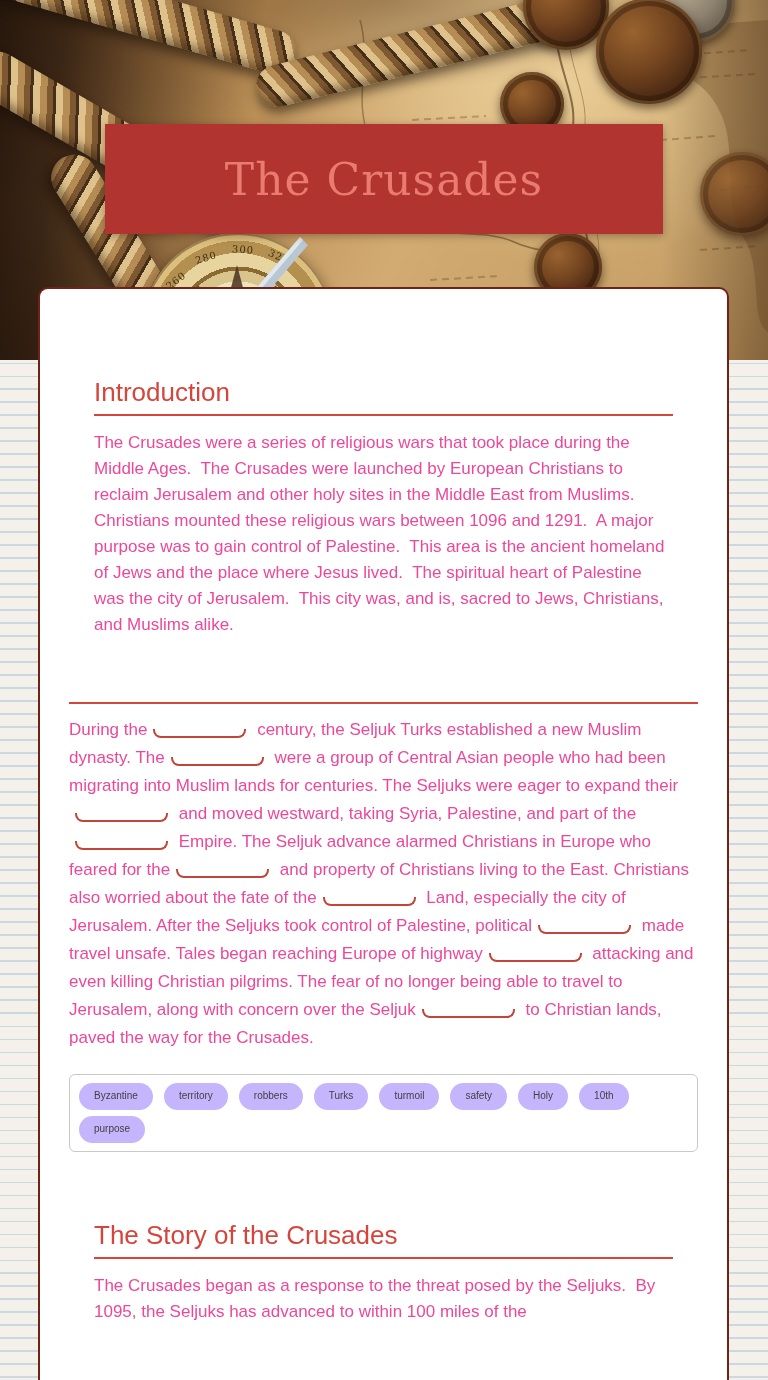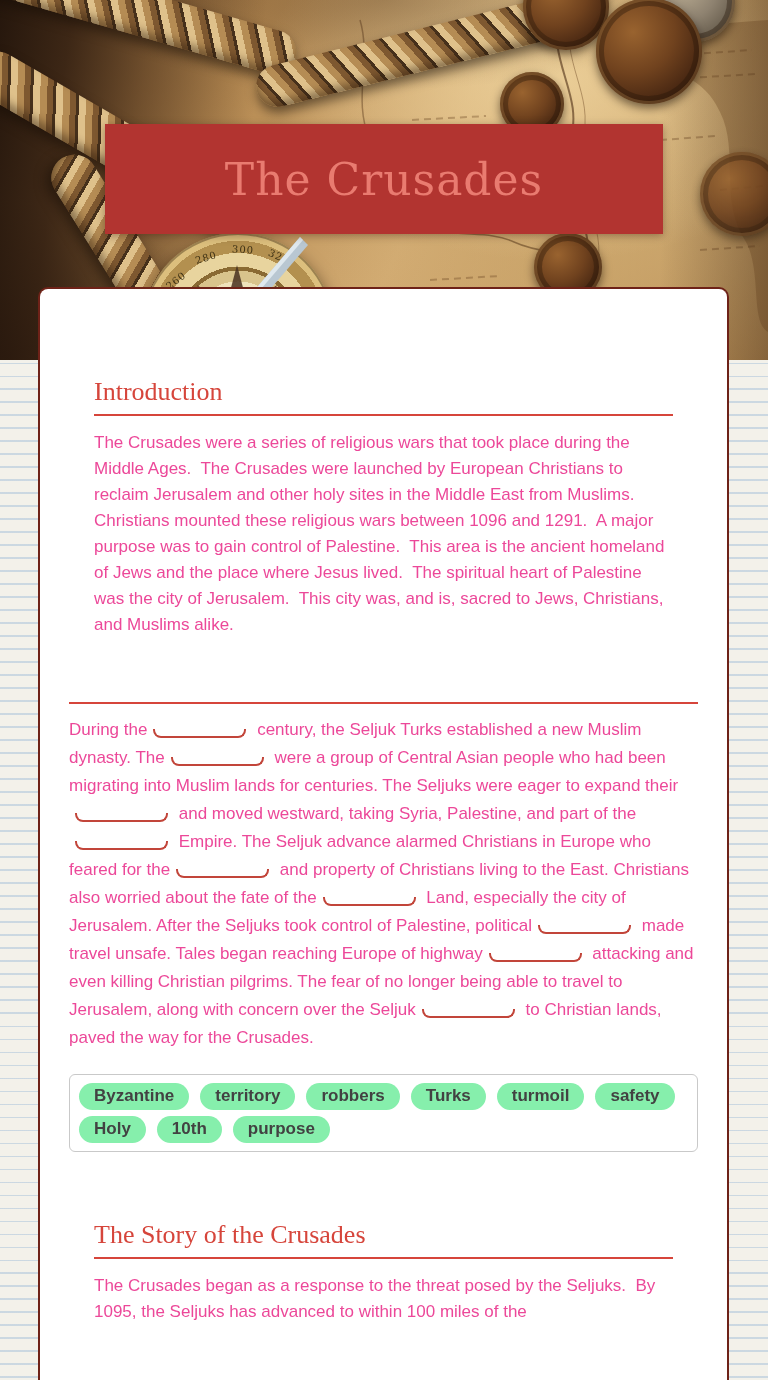--- a/index.html
+++ b/index.html
@@ -80,21 +80,21 @@
     font-size:44px; color:#e97b70; letter-spacing:1px; white-space:nowrap;
   }
 
   
   .card {
     position:absolute; left:38px; top:287px; width:691px; height:1096px;
     background:#ffffff; border:2px solid #6e2218; border-bottom:none;
     border-radius:10px 10px 0 0; padding-top:86px; overflow:hidden;
   }
   .sec h2 {
-    margin:0; font-family:Liberation Serif, serif; font-weight:400;
+    margin:0; font-family:Liberation Sans, sans-serif; font-weight:400;
     font-size:26px; line-height:34px; color:#d6453b;
   }
   .sec hr { border:none; border-top:2px solid #d6453b; margin:5px 0 0 0; }
   .pad-lg { padding:0 54px; }
   .pad-sm { padding:0 29px; }
   p.body {
     margin:14px 0 0 0; font-size:17px; line-height:26px; color:#ec4899;
     white-space:pre-wrap;
   }
   .sec-events { margin-top:64px; }
@@ -102,22 +102,22 @@
   .blank {
     display:inline-block; width:93px; height:9px;
     border:0 solid #c2453a; border-width:0 2px 2px 2px;
     border-radius:0 0 8px 8px; margin:0 6px; vertical-align:-3px;
   }
   .word-bank {
     margin:22px 0 0 0; border:1px solid #c9c9c9; border-radius:6px; background:#fff;
     padding:8px 9px; display:flex; flex-wrap:wrap; gap:6px 11px;
   }
   .pill {
-    background:#86efac; border-radius:14px; padding:4px 15px 5px 15px;
-    font-size:17px; font-weight:700; color:#424242; line-height:18px;
+    background:#c4b5fd; border-radius:14px; padding:4px 15px 5px 15px;
+    font-size:10px; font-weight:400; color:#424242; line-height:18px;
   }
   .sec-story { margin-top:66px; }
 </style>
 </head>
 <body>
 
 <div class="page">
 
   <div class="header">
     <div class="parchment"></div>

